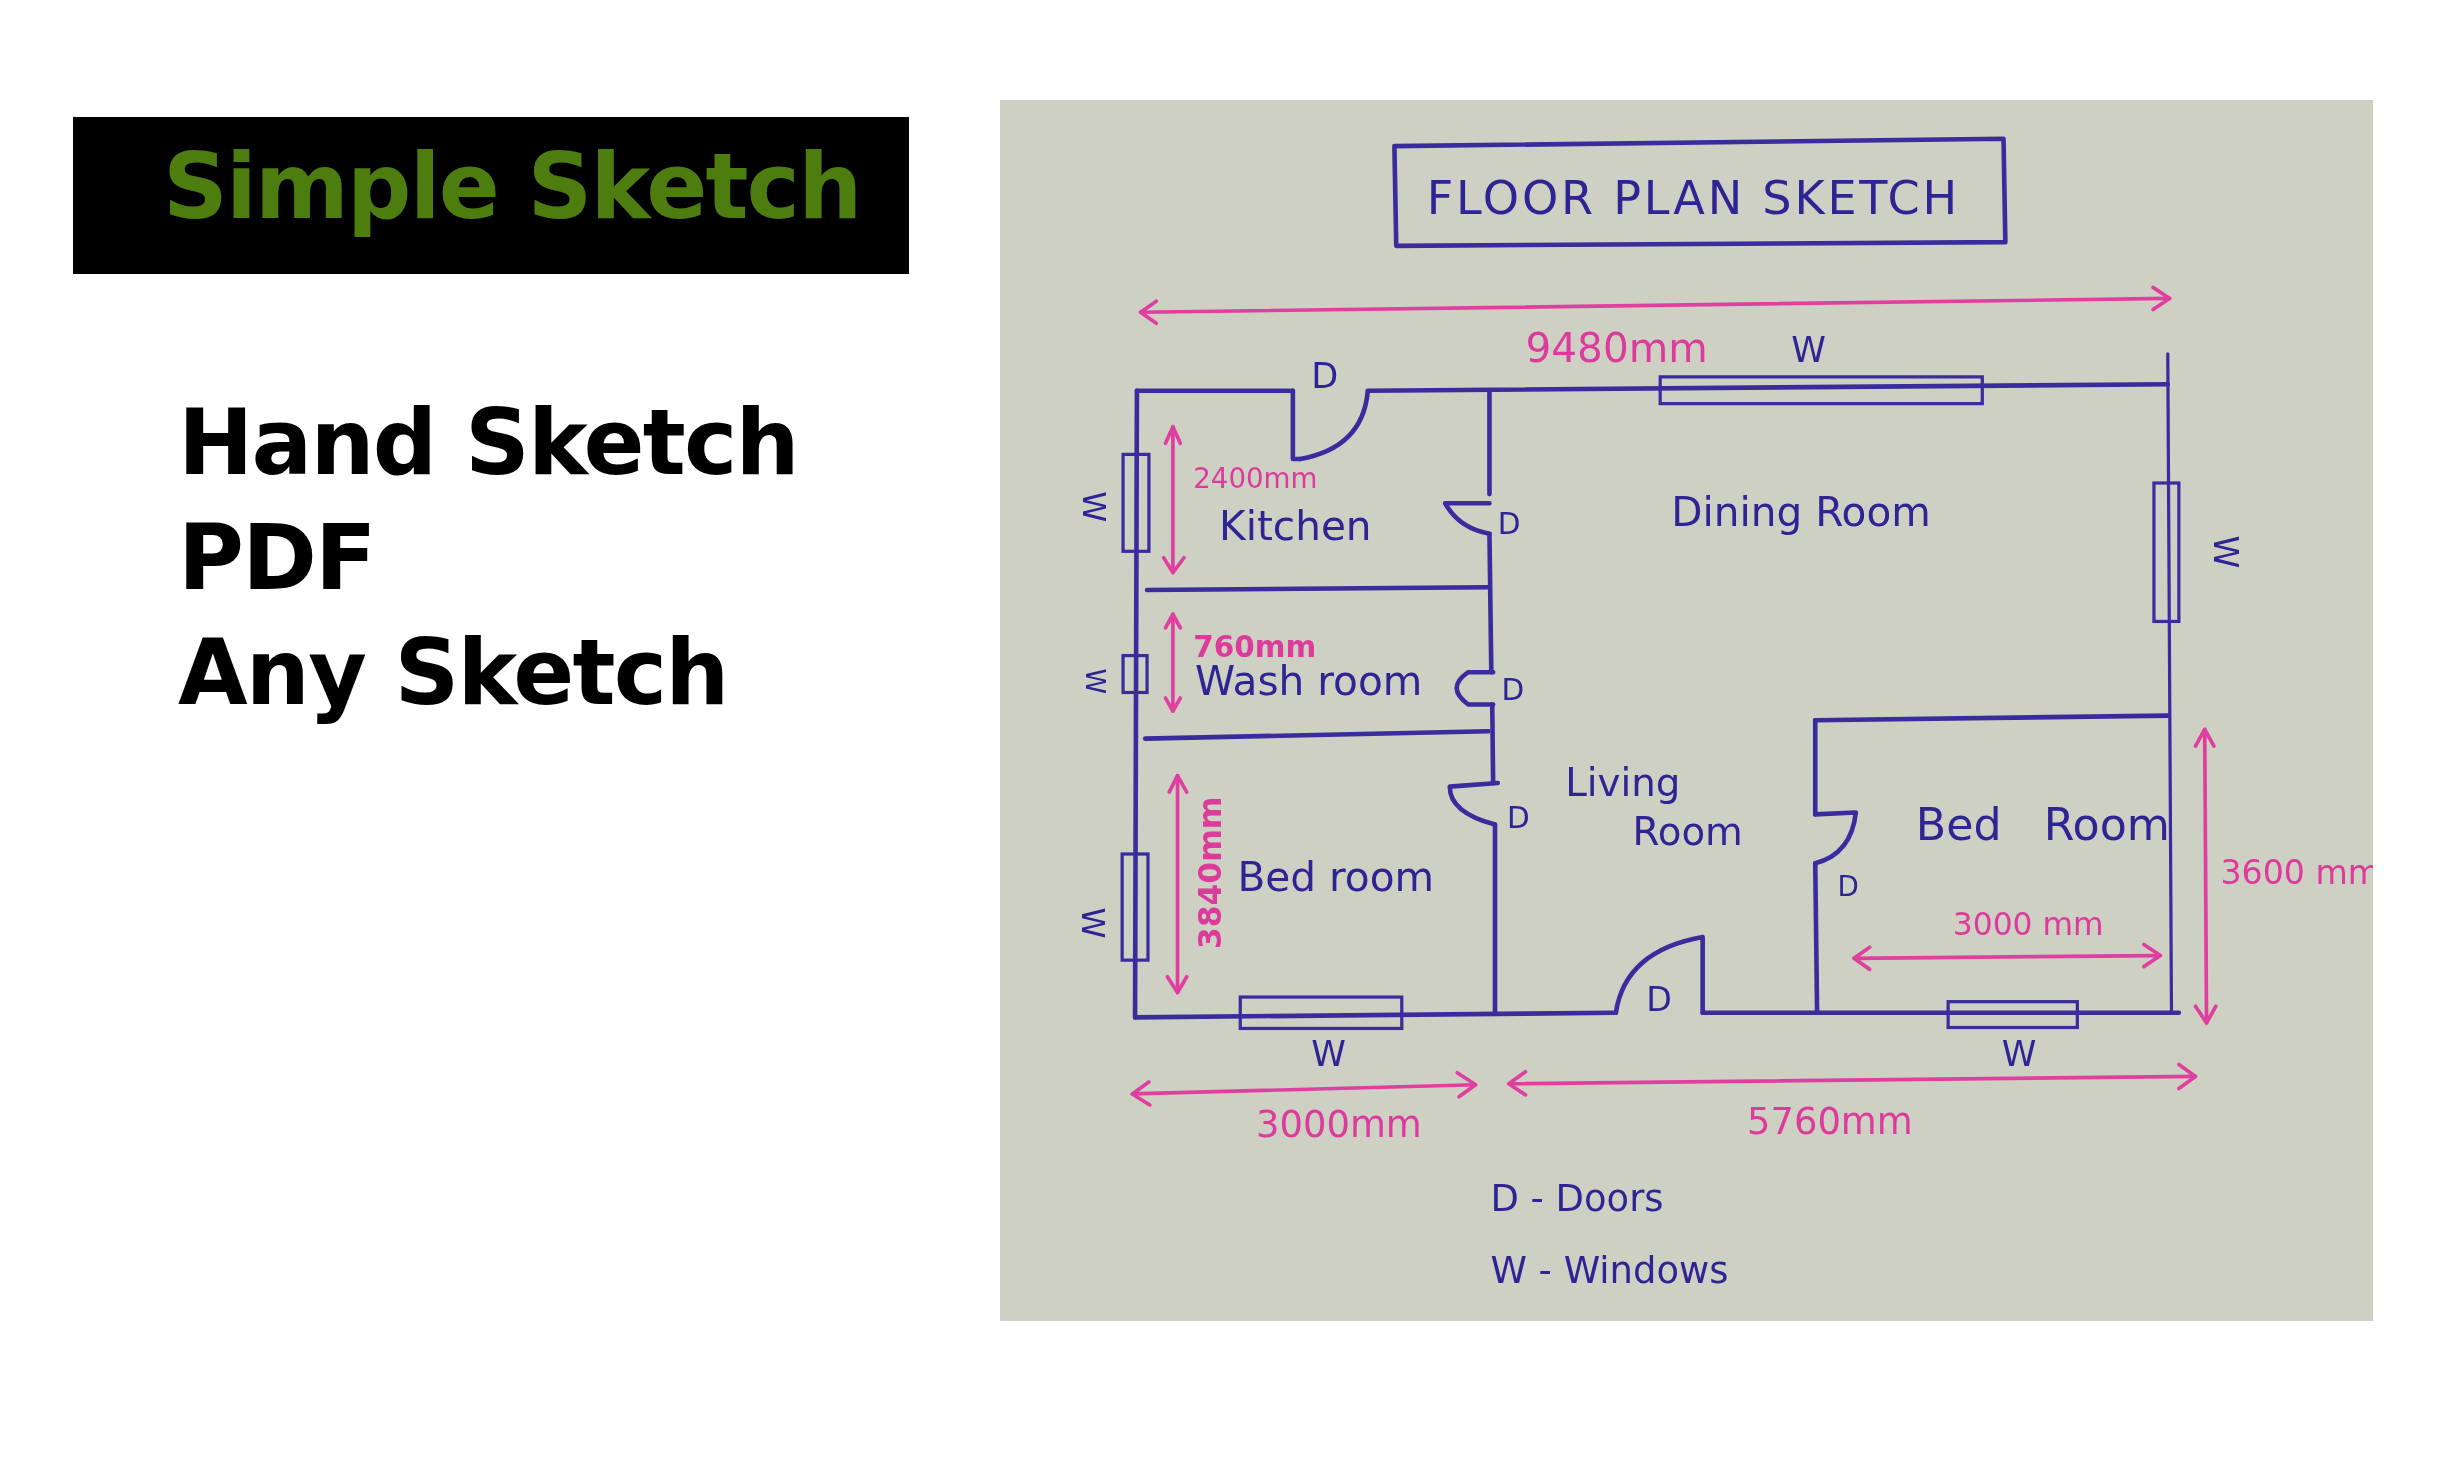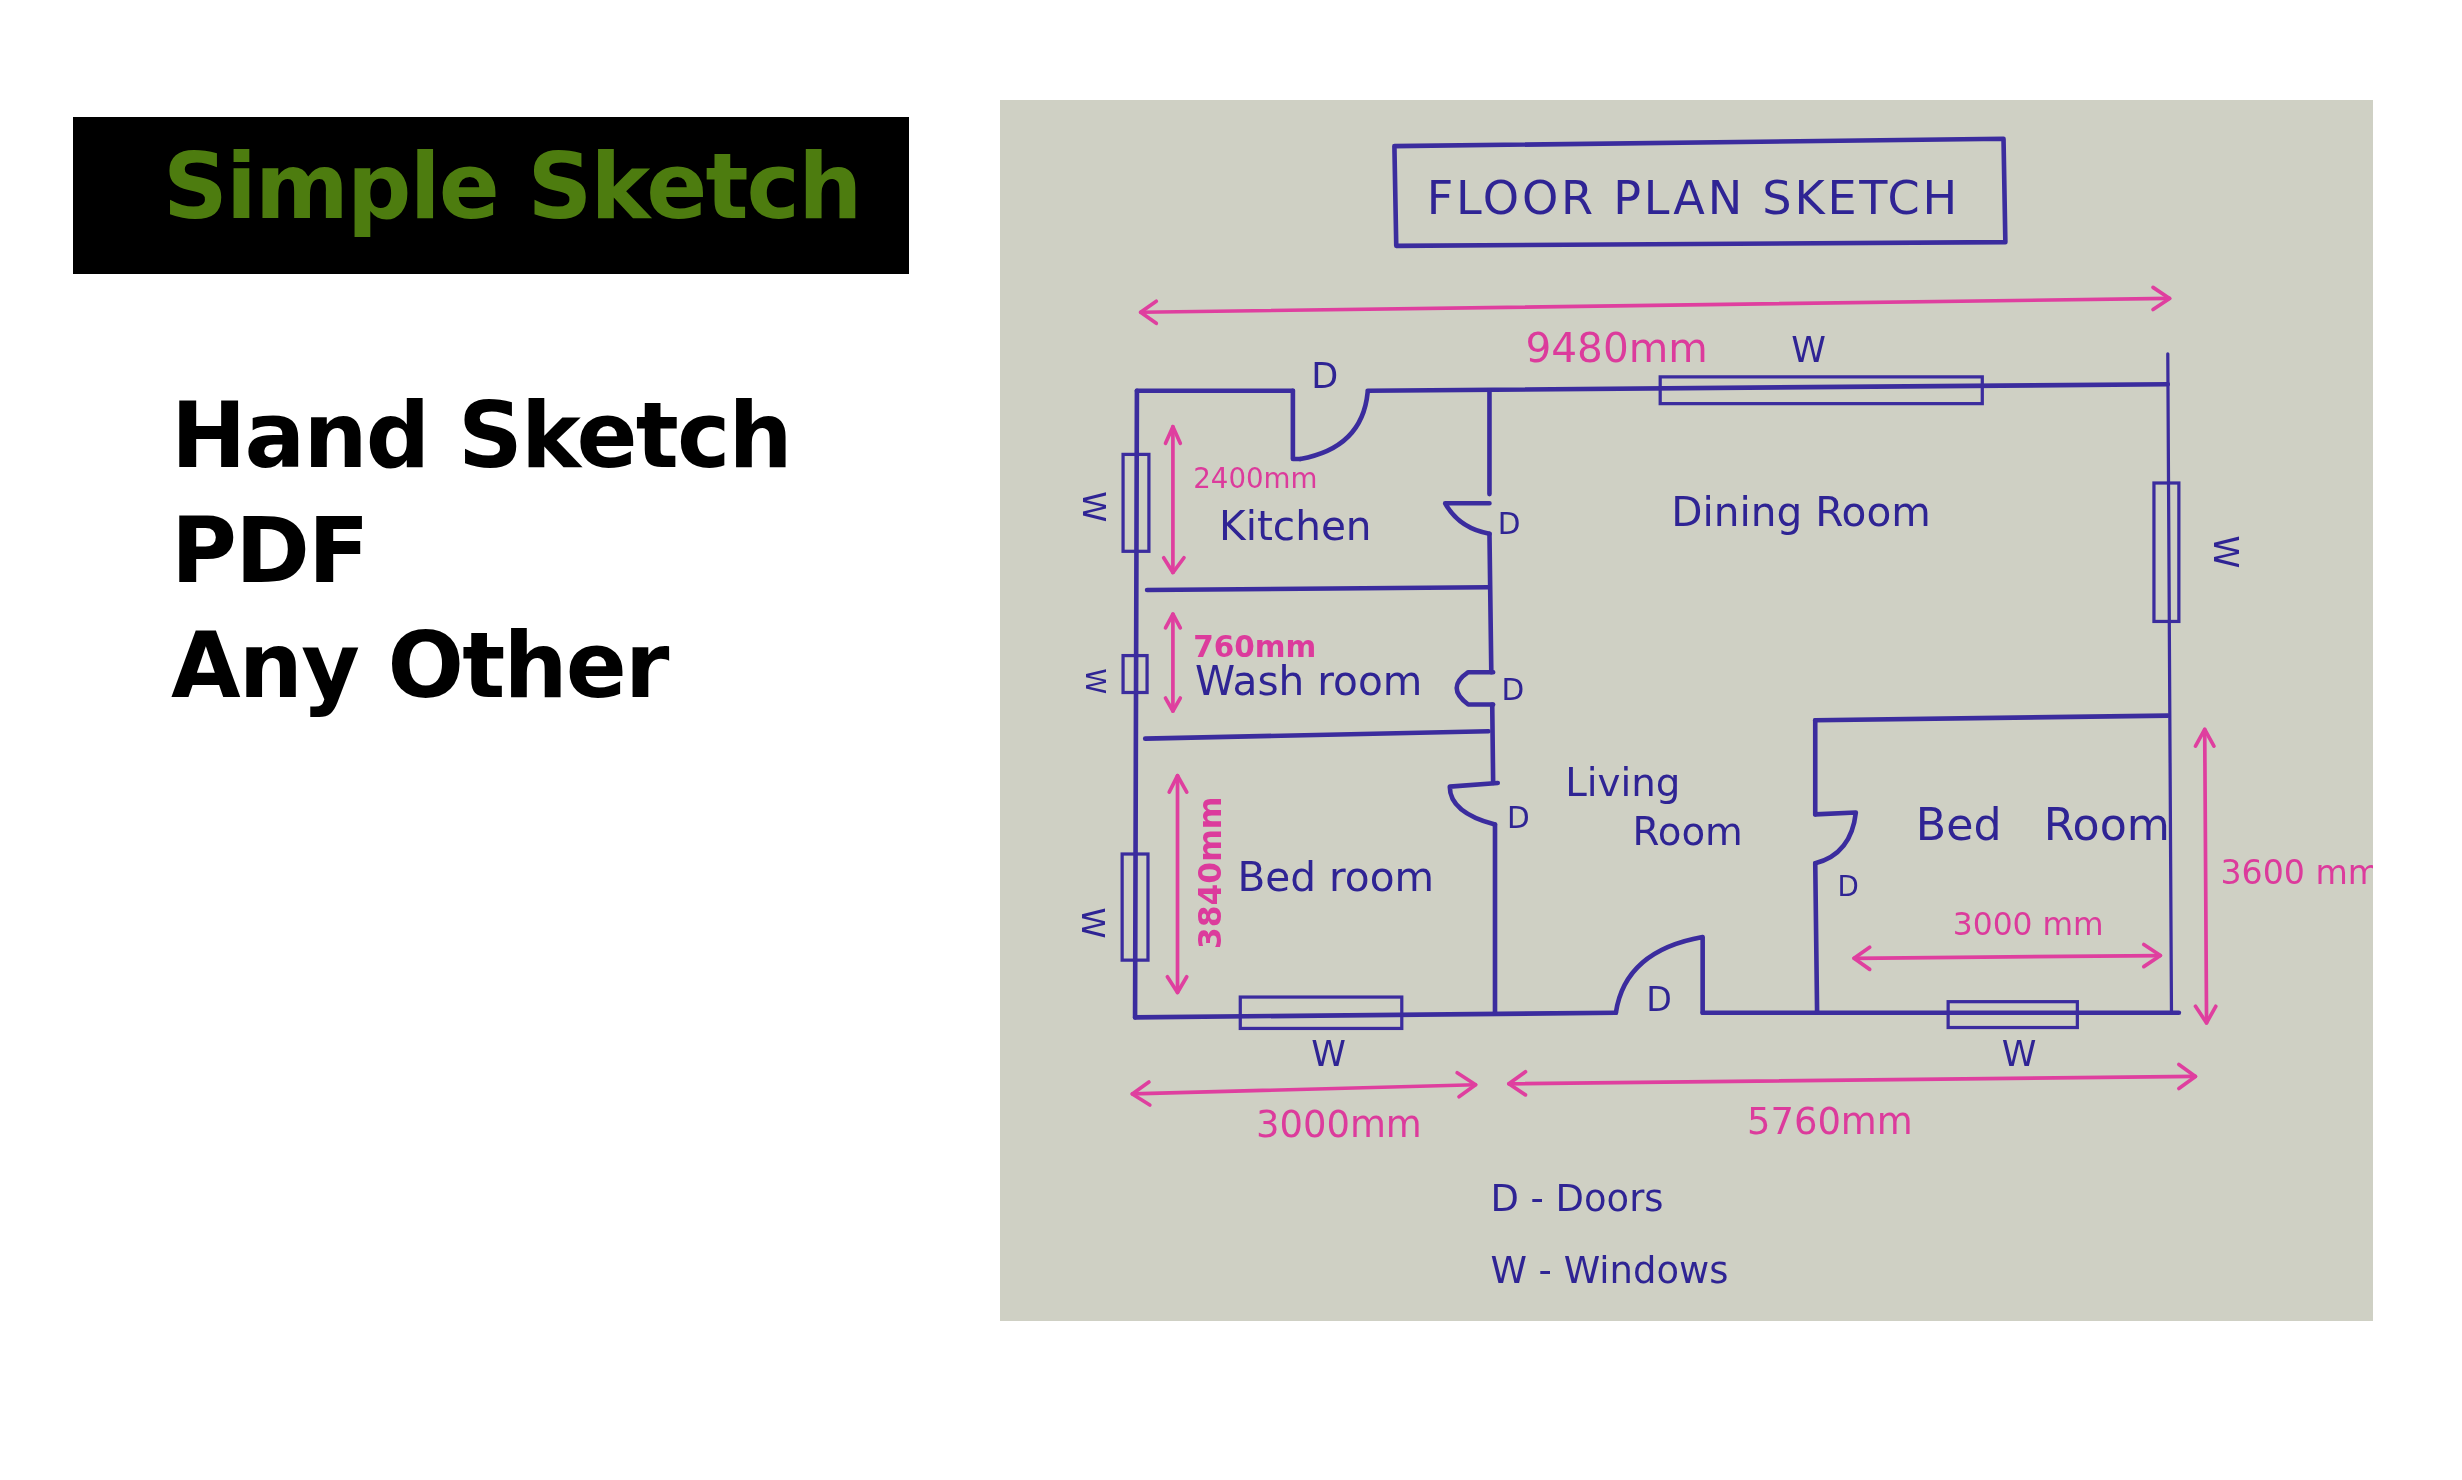--- a/index.html
+++ b/index.html
@@ -2,21 +2,21 @@
 <html style="font-size:14.8px"><head>
 <meta charset="utf-8">
 <style>
   html, body { margin: 0; padding: 0; background: #ffffff; }
   body { width: 2462px; height: 1480px; position: relative; overflow: hidden;
          font-family: "DejaVu Sans", "Liberation Sans", sans-serif; }
   .title-box { position: absolute; left: 73px; top: 117px; width: 836px; height: 157px;
                background: #000000; }
   .title-text { position: absolute; left: 90px; top: 25px; color: #4d7c0f;
                 font-size: 90px; font-weight: bold; letter-spacing: -1.8px; line-height: 1; white-space: nowrap; }
-  .formats { position: absolute; left: 166px; top: 373px; margin: 5px; padding: 0; list-style: none; }
+  .formats { position: absolute; left: 166px; top: 373px; margin: 12px; padding: 0; list-style: none; }
   .formats li { font-size: 90px; font-weight: bold; color: #000000; line-height: 115px;
                 letter-spacing: -1.8px; white-space: nowrap; height: 115px; }
   .sketch { position: absolute; left: 1000px; top: 100px; width: 1373px; height: 1221px;
             background: #cfd0c4; text-align: center; }
   .sketch svg { position: absolute; left: 0; top: 0; width: 1373px; height: 1221px; }
   .hand { font-family: "DejaVu Sans", sans-serif; }
   .ink { stroke: #3b2c9e; fill: none; stroke-width: 5; stroke-linecap: round; stroke-linejoin: round; }
   .inkthin { stroke: #3b2c9e; fill: none; stroke-width: 3.5; stroke-linecap: round; }
   .pink { stroke: #df3f9f; fill: none; stroke-width: 4; stroke-linecap: round; stroke-linejoin: round; }
   .t-blue { fill: #2f2494; }
@@ -25,21 +25,21 @@
 </head>
 <body>
 
 <div class="title-box">
   <div class="title-text">Simple Sketch</div>
 </div>
 
 <ul class="formats">
   <li>Hand Sketch</li>
   <li>PDF</li>
-  <li>Any Other</li>
+  <li>Any Sketch</li>
 </ul>
 
 <div class="sketch">
   <svg viewBox="1083 108 1487 1323" xmlns="http://www.w3.org/2000/svg">
 
     <path class="ink" d="M1510 158 L2170 150 L2172 262 L1512 266 Z"></path>
     <text class="hand t-blue" x="1545" y="232" font-size="50" letter-spacing="3">FLOOR PLAN SKETCH</text>
 
     <text class="hand t-pink" x="1652" y="392" font-size="44">9480mm</text>
     <g>

